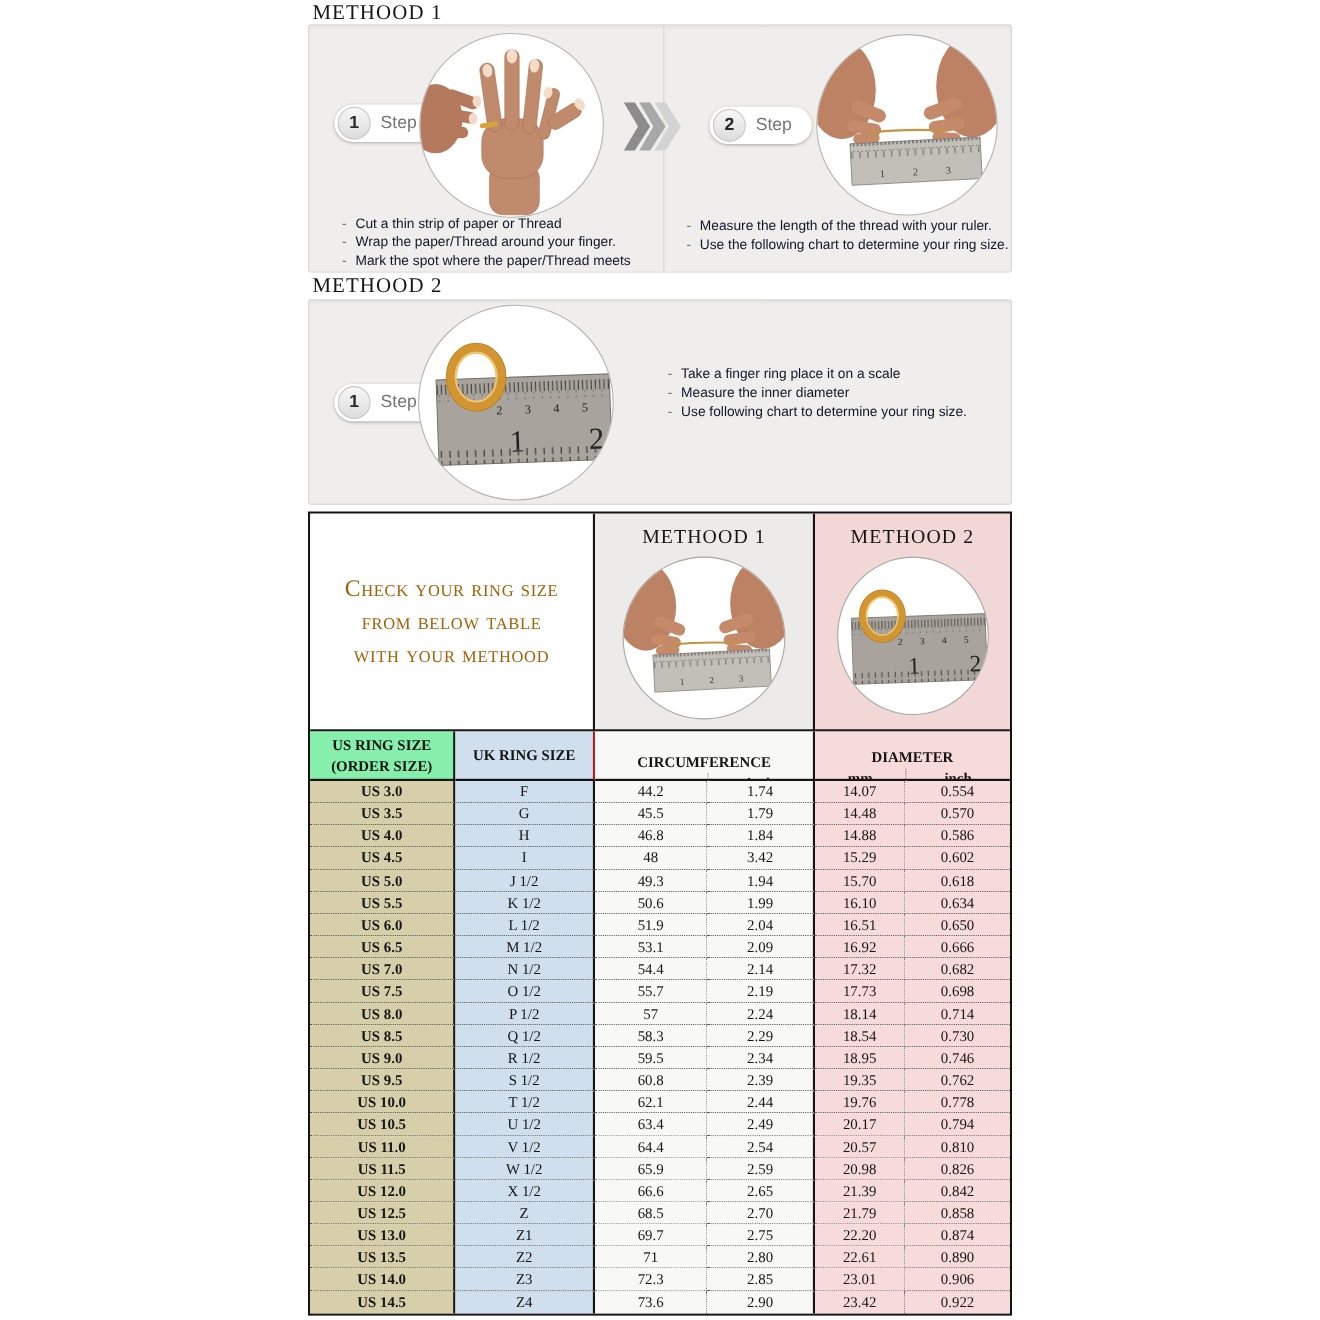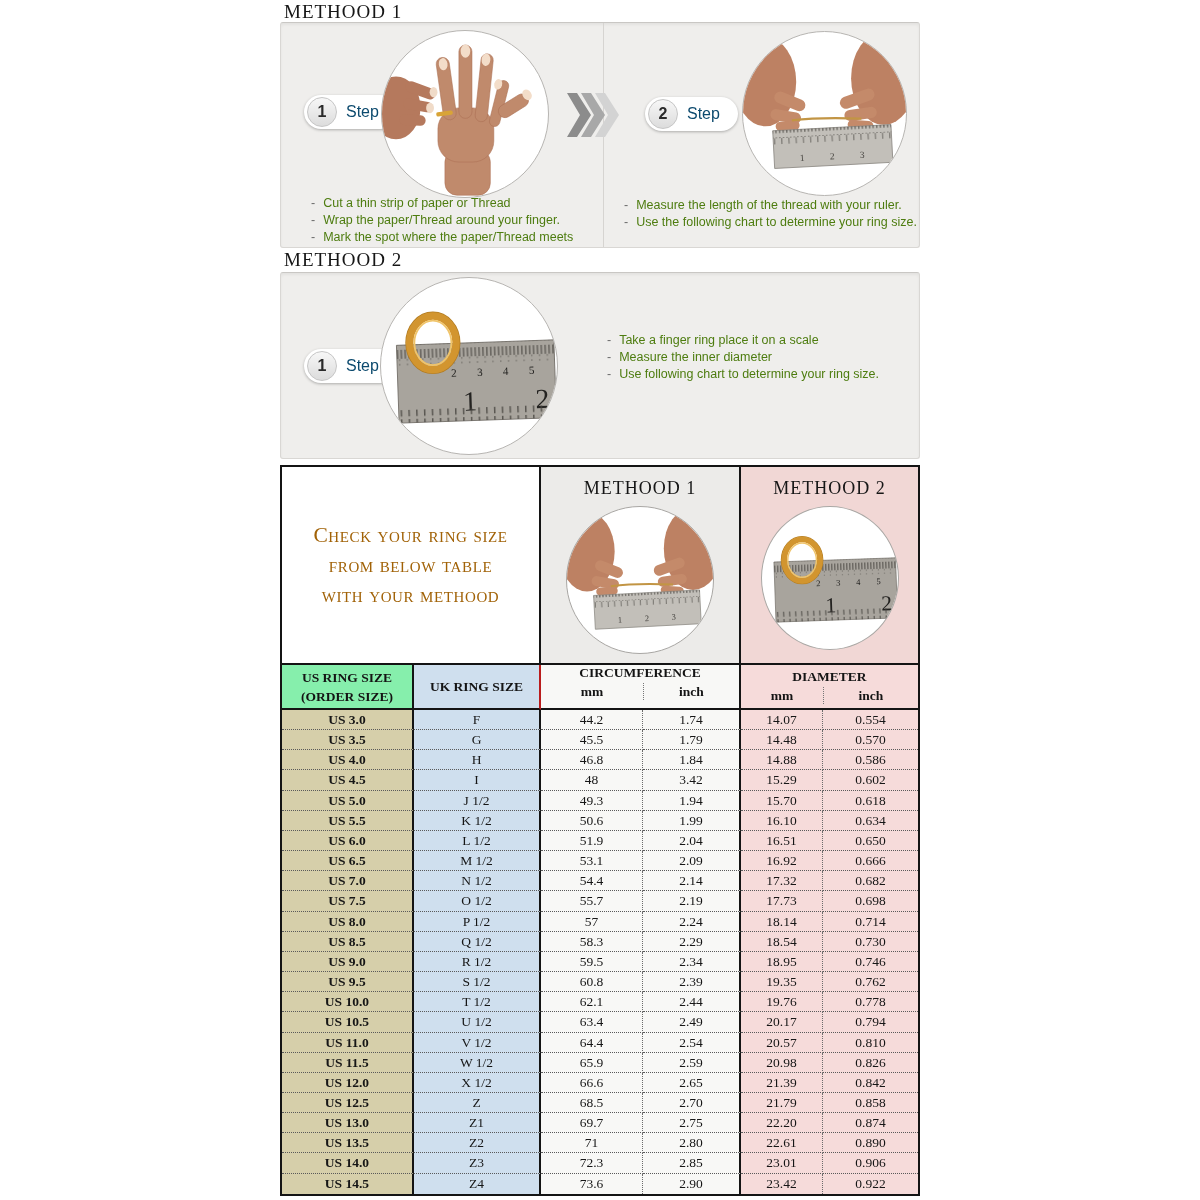--- a/index.html
+++ b/index.html
@@ -21,23 +21,23 @@
                 overflow:hidden;}
   .photo-circle svg{display:block;width:100%;height:100%;}
 
   .step-badge{position:absolute;height:34px;background:#fff;border-radius:18px;
               display:flex;align-items:center;padding:0 18px 0 3px;
               box-shadow:0 1px 3px rgba(0,0,0,.28);}
   .step-num{width:28px;height:28px;border-radius:50%;flex:0 0 28px;
             background:linear-gradient(#f7f7f7,#dcdcdc);border:1px solid #c6c6c6;
             display:flex;align-items:center;justify-content:center;
             font-weight:bold;font-size:16px;color:#2a2a2a;}
-  .step-label{margin-left:9px;font-size:16px;color:#0c4a6e;text-align:center;}
-
-  .bullets{position:absolute;font-size:12.5px;line-height:16px;color:#4d7c0f;}
+  .step-label{margin-left:9px;font-size:16px;color:#737373;text-align:center;}
+
+  .bullets{position:absolute;font-size:12.5px;line-height:16px;color:#0f172a;}
   .bullet{white-space:nowrap;margin-bottom:1px;}
   .bullet::before{content:"-";margin-right:8px;color:#6a6a6a;}
 
   .chevrons{position:absolute;}
 
   
   #rt-grid{position:absolute;left:280px;top:465px;width:640px;box-sizing:border-box;
            border:2px solid #141414;display:grid;background:#fff;
            grid-template-columns:132px 127px 102px 98px 82px 95px;
            grid-template-rows:198px 45px repeat(24,20.17px);
@@ -54,22 +54,22 @@
               line-height:30px;}
   .big-title{font-size:18px;letter-spacing:1px;color:#161616;}
   .tbl-circle{border-radius:50%;background:#fff;border:1px solid #a9a7a4;overflow:hidden;
               margin-top:7px;}
   .tbl-circle svg{display:block;width:100%;height:100%;}
 
   .hcell{border-bottom:2px solid #141414;text-align:center;font-weight:bold;font-size:13.5px;
          color:#141414;display:flex;flex-direction:column;justify-content:center;}
   .h-us{background:#86efac;border-right:2px solid #141414;line-height:19px;}
   .h-uk{background:#cfdfee;border-right:2px solid #b91c1c;}
-  .h-circ{background:#f8f8f6;border-right:2px solid #141414;grid-column:3/5;justify-content:flex-start;padding-top:0;}
-  .h-dia{background:#f6dbda;grid-column:5/7;justify-content:flex-start;padding-top:4px;}
+  .h-circ{background:#f8f8f6;border-right:2px solid #141414;grid-column:3/5;justify-content:flex-start;padding-top:20px;}
+  .h-dia{background:#f6dbda;grid-column:5/7;justify-content:flex-start;padding-top:16px;}
   .h-sub{display:flex;margin-top:2px;}
   .h-sub span{display:block;line-height:17px;}
   .h-circ .h-sub span:first-child{width:102px;border-right:1px dotted #777;}
   .h-circ .h-sub span:last-child{flex:1;}
   .h-dia .h-sub span:first-child{width:82px;border-right:1px dotted #777;}
   .h-dia .h-sub span:last-child{flex:1;}
 
   .data{border-bottom:1px dotted #5a5a5a;text-align:center;font-size:13.5px;color:#161616;
         line-height:19px;overflow:hidden;}
   .c-us{background:#d6cfaa;font-weight:bold;border-right:2px solid #141414;}

